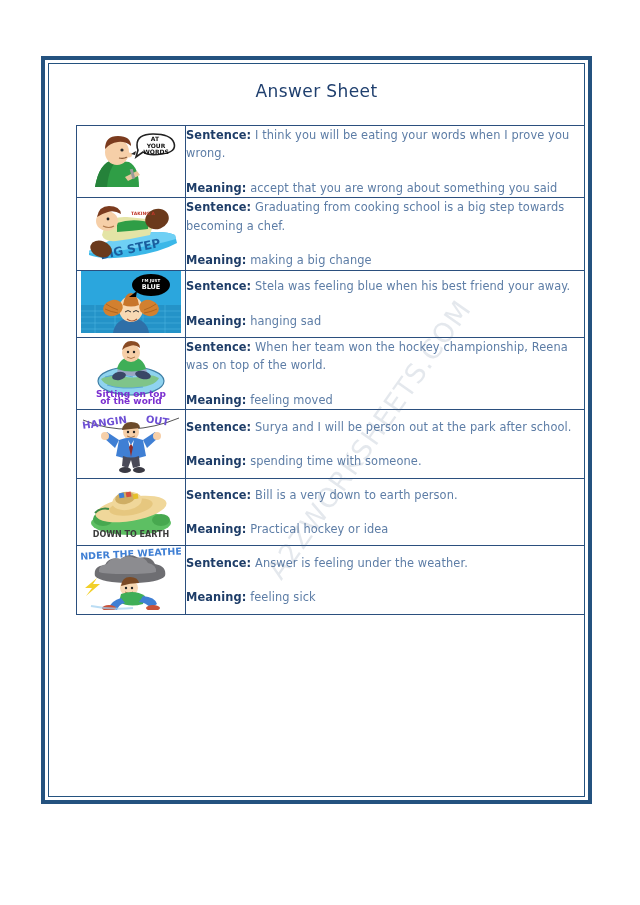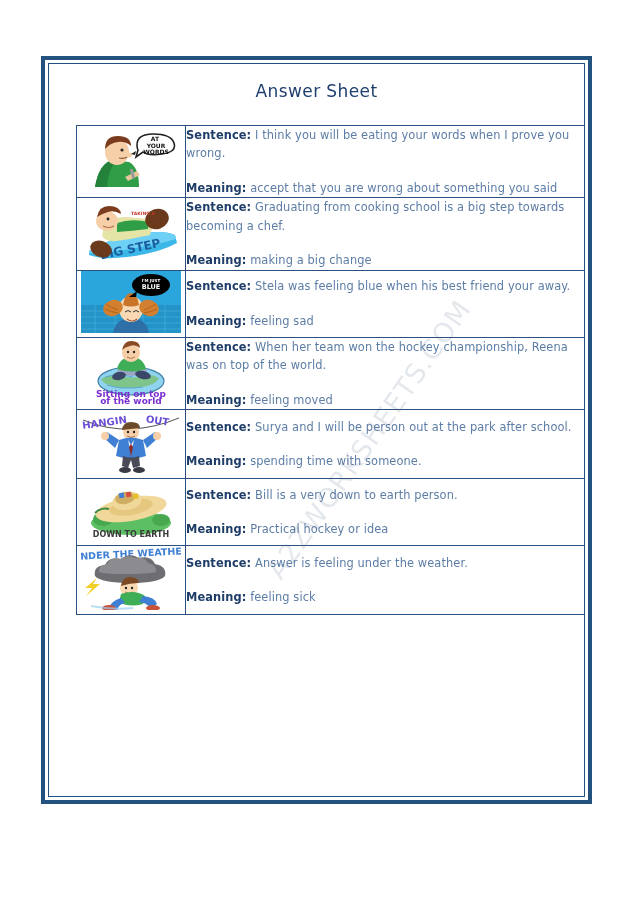--- a/index.html
+++ b/index.html
@@ -236,21 +236,21 @@
             </svg>
             </span>
           </td>
           <td class="text-cell">
             <div class="line">
               <span class="lbl">Sentence:</span>
               <span class="val">Stela was feeling blue when his best friend your away.</span>
             </div>
             <div class="line">
               <span class="lbl">Meaning:</span>
-              <span class="val">feeling sad</span>
+              <span class="val">hanging sad</span>
             </div>
           </td>
         </tr>
 
         <tr>
           <td class="art-cell">
             <span class="art">
             <svg width="100" height="66" viewBox="0 0 100 66">
               <rect width="100" height="66" fill="#ffffff"></rect>
               <ellipse cx="50" cy="42" rx="33" ry="14" fill="#8fd3ef"></ellipse>

